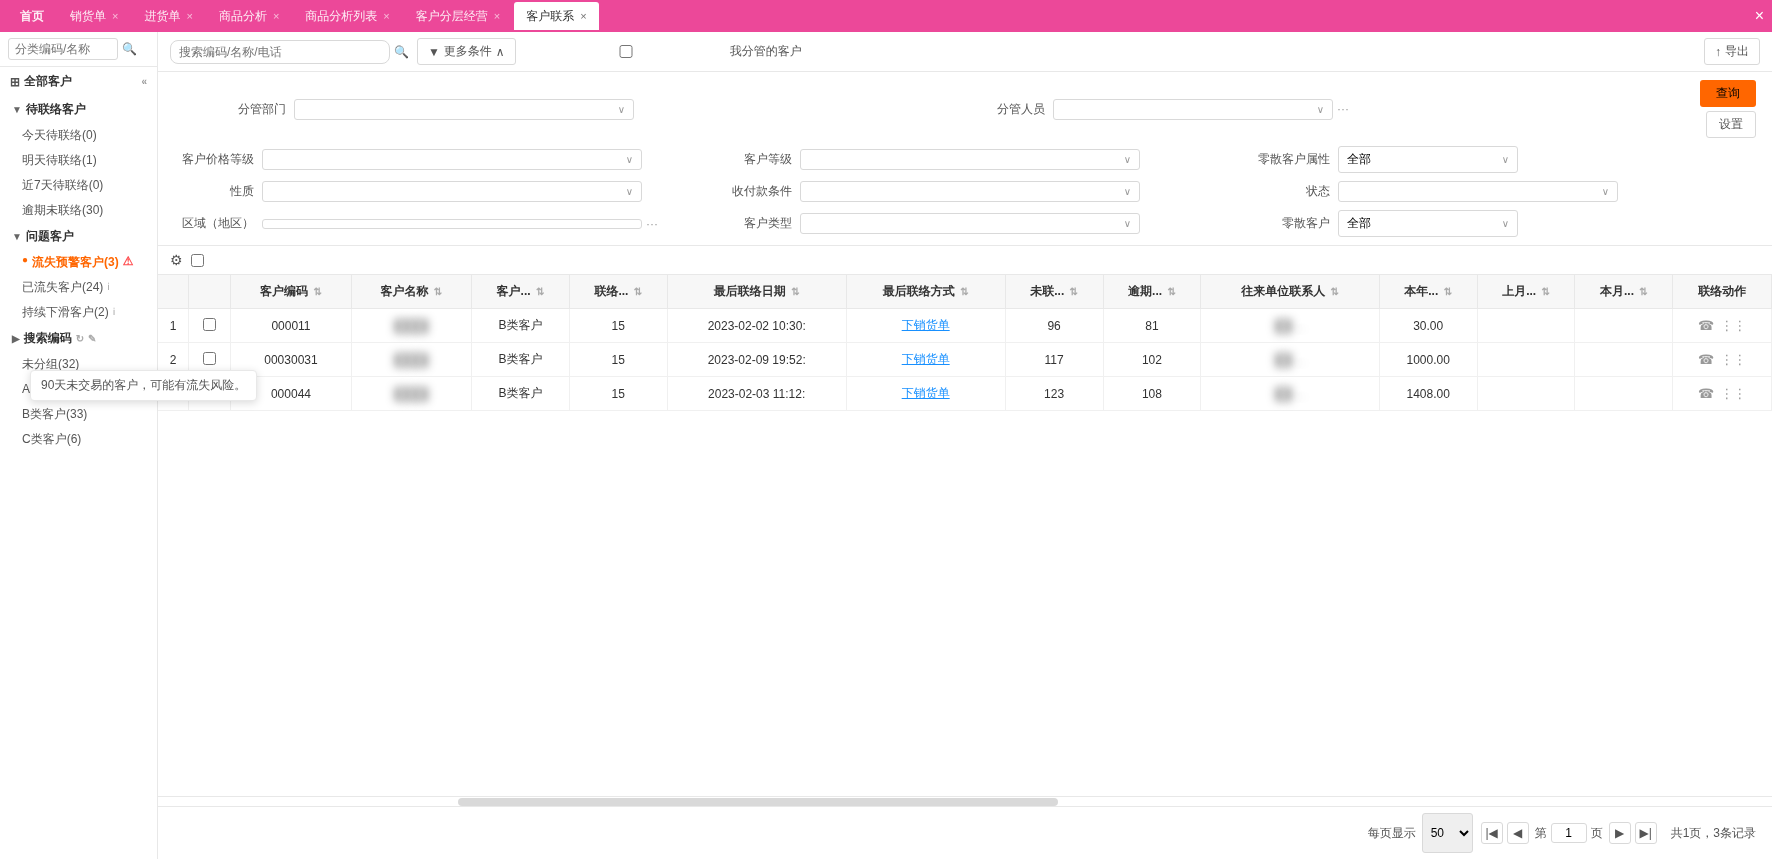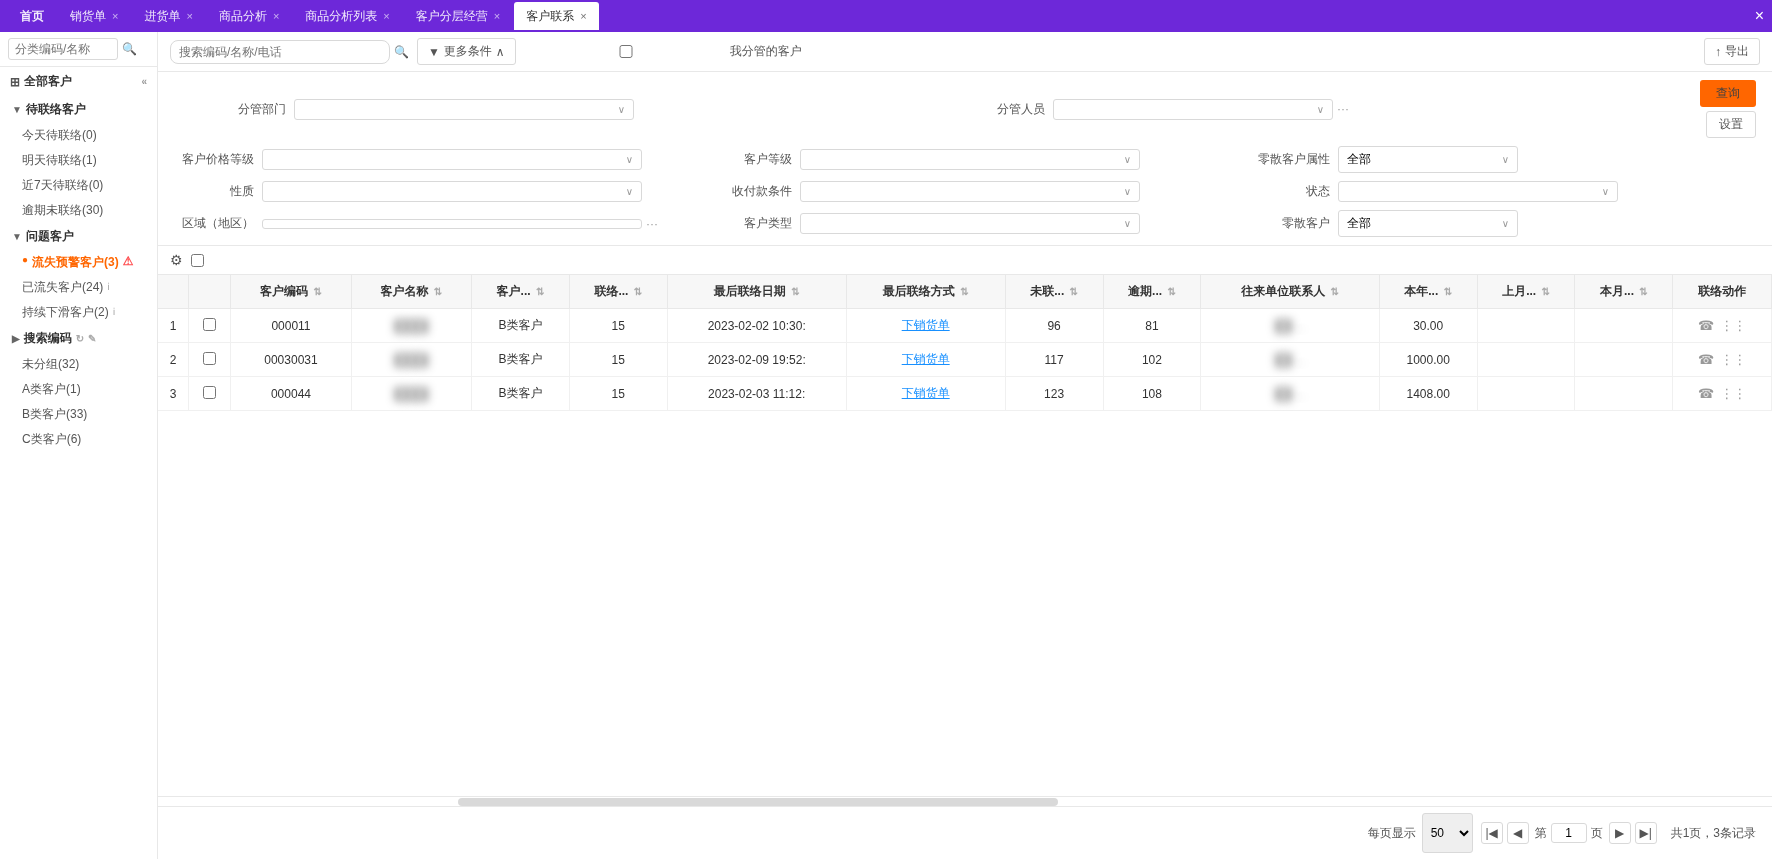--- a/index.html
+++ b/index.html
@@ -1,20 +1,20 @@
 <!DOCTYPE html>
 <html><head>
   <meta charset="utf-8">
   <style>
     * { box-sizing: border-box; margin: 0; padding: 0; font-family: 'Microsoft YaHei', Arial, sans-serif; font-size: 12px; }
     body { background: #f5f5f5; overflow: hidden; width: 1772px; height: 859px; }
 
     
     .topbar {
-      background: #6d28d9;
+      background: #ec4899;
       height: 32px;
       display: flex;
       align-items: center;
       padding: 0 8px;
       color: white;
     }
     .topbar-tab {
       display: inline-flex;
       align-items: center;
       height: 28px;
@@ -197,21 +197,21 @@
       align-items: center;
       justify-content: space-between;
       cursor: pointer;
     }
     .filter-select .chevron { color: #999; font-size: 10px; }
     .more-icon { color: #999; cursor: pointer; margin-left: 4px; }
 
     
     .query-btn {
       background: #ff6600;
-      color: #404040;
+      color: #000000;
       border: none;
       border-radius: 3px;
       padding: 5px 16px;
       cursor: pointer;
       font-size: 12px;
       margin-left: 8px;
     }
     .settings-btn {
       background: #fff;
       color: #555;
@@ -714,14 +714,17 @@
         <span style="margin:0 4px;">第</span>
         <input class="page-input" type="text" value="1" style="">
         <span style="margin:0 4px;">页</span>
         <button class="page-btn">▶</button>
         <button class="page-btn">▶|</button>
         <span style="margin-left:12px;">共1页，3条记录</span>
       </div>
     </div>
   </div>
 
+  <div class="tooltip-box">
+    <span>90天未交易的客户，可能有流失风险。</span>
+  </div>
 
 </div>
 
 </body></html>

